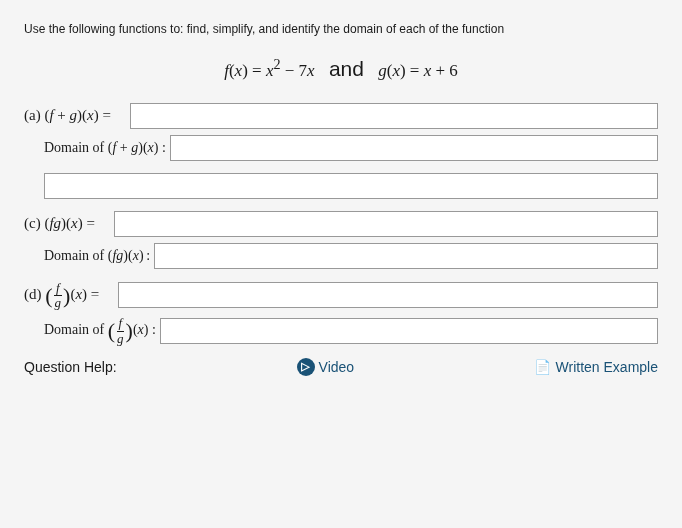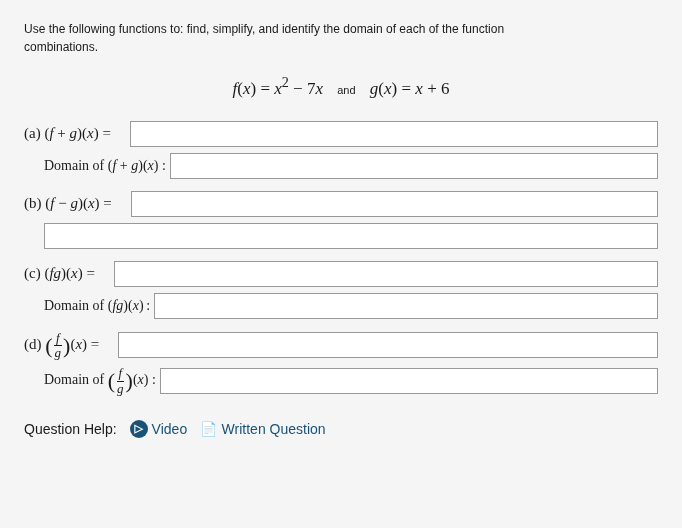--- a/index.html
+++ b/index.html
@@ -31,21 +31,21 @@
       margin-bottom: 22px;
       font-family: Georgia, serif;
     }
 
     .function-display .math-expr {
       display: inline-block;
     }
 
     .and-word {
       font-family: Arial, sans-serif;
-      font-size: 11px;
+      font-size: 21px;
       margin: 0 10px;
     }
 
     .section {
       margin-bottom: 10px;
     }
 
     .row {
       display: flex;
       align-items: center;
@@ -80,23 +80,24 @@
       font-size: 14px;
       white-space: nowrap;
       margin-right: 4px;
       font-family: Georgia, serif;
     }
 
     .question-help {
       display: flex;
       align-items: center;
       gap: 13px;
-      margin-top: 24px;
+      margin-top: 12px;
       font-family: Arial, sans-serif;
       font-size: 14px;
+      justify-content: space-between;
     }
 
     .help-item {
       display: flex;
       align-items: center;
       gap: 4px;
       color: #1a5276;
       cursor: pointer;
       text-decoration: none;
     }
@@ -143,21 +144,20 @@
       line-height: 1;
       vertical-align: middle;
     }
   </style>
 </head>
 <body>
 
 <div>
   <p class="instructions">
     <span>Use the following functions to: find, simplify, and identify the domain of each of the function</span><br>
-    <span>combinations.</span>
   </p>
 </div>
 
 <div class="function-display">
   <span class="math-expr">
     <i>f</i>(<i>x</i>) = <i>x</i><sup>2</sup> − 7<i>x</i>
   </span>
   <span class="and-word">and</span>
   <span class="math-expr">
     <i>g</i>(<i>x</i>) = <i>x</i> + 6
@@ -173,26 +173,20 @@
   </div>
   <div class="domain-row">
     <span class="domain-label">
       Domain of (<i>f</i>&nbsp;+&nbsp;<i>g</i>)(<i>x</i>)&nbsp;:
     </span>
     <input class="input-field" type="text" style="">
   </div>
 </div>
 
 <div class="section">
-  <div class="row">
-    <span class="label">
-      (b)&nbsp;(<i>f</i>&nbsp;−&nbsp;<i>g</i>)(<i>x</i>)&nbsp;=
-    </span>
-    <input class="input-field" type="text" style="">
-  </div>
   <div class="domain-row">
     <input class="input-field" type="text" style="">
   </div>
 </div>
 
 <div class="section">
   <div class="row">
     <span class="label">
       (c)&nbsp;(<i>fg</i>)(<i>x</i>)&nbsp;=
     </span>
@@ -228,15 +222,15 @@
 </div>
 
 <div class="question-help">
   <span>Question Help:</span>
   <a class="help-item" href="#">
     <span class="help-icon">▷</span>
     <span>Video</span>
   </a>
   <a class="help-item" href="#">
     <span class="doc-icon">📄</span>
-    <span>Written Question</span>
+    <span>Written Example</span>
   </a>
 </div>
 
 </body></html>

